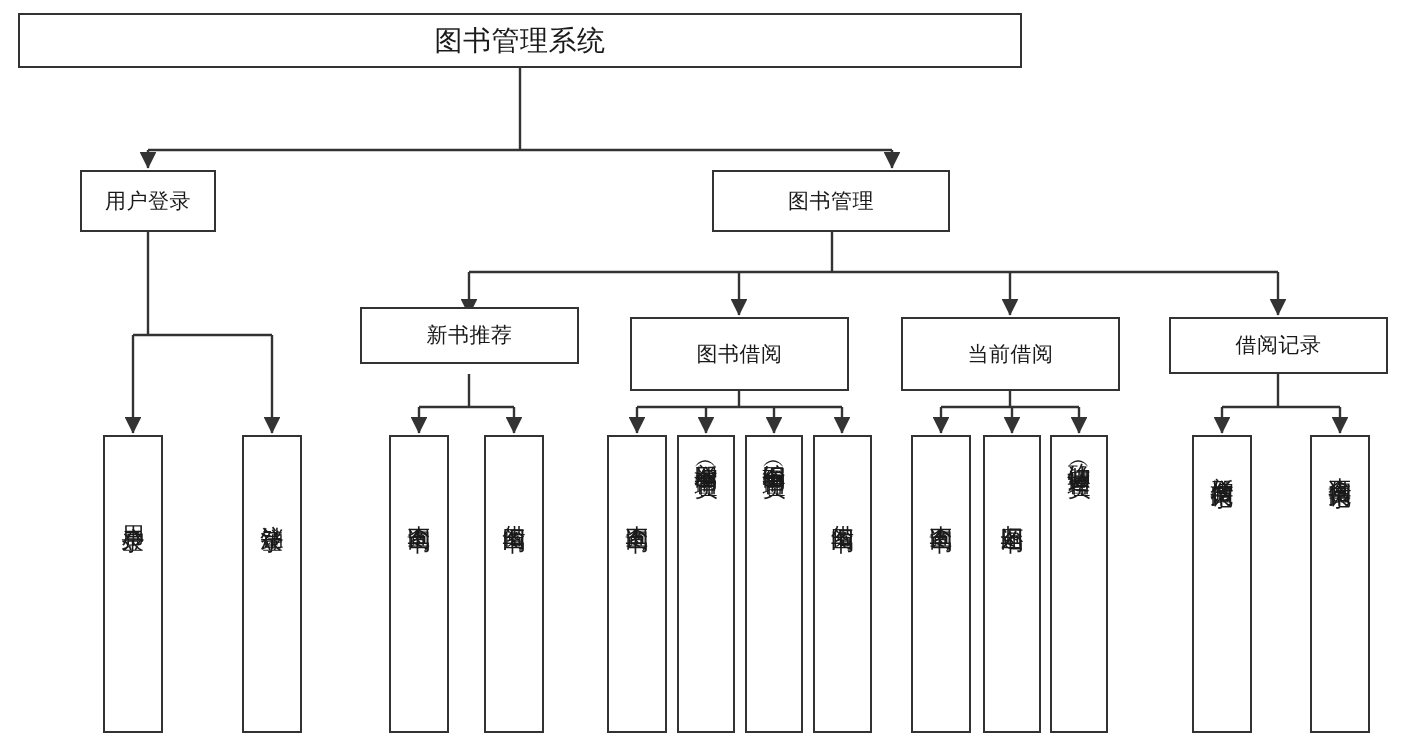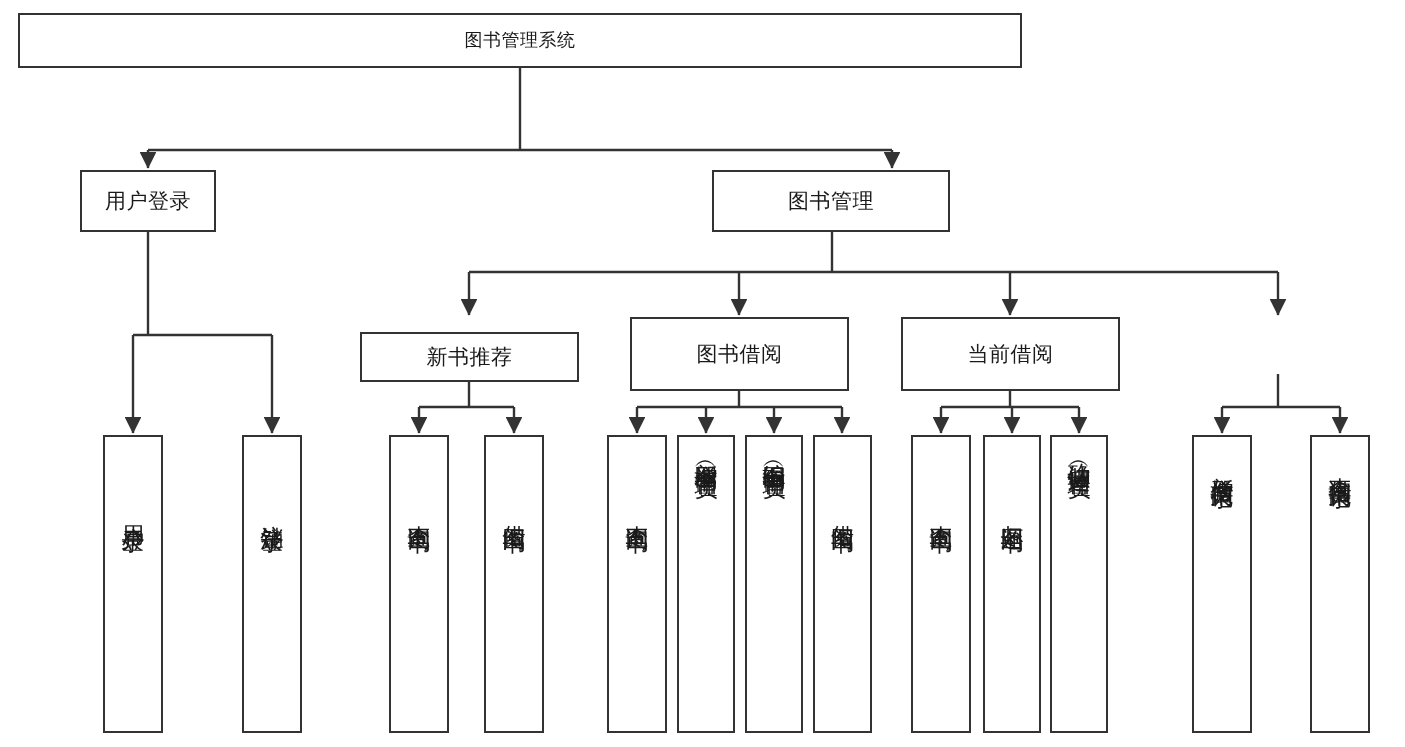--- a/index.html
+++ b/index.html
@@ -41,21 +41,21 @@
     text-align: center;
     line-height: 1.18;
     letter-spacing: 0.5px;
     white-space: nowrap;
   }
   
   .node.h .label {
     font-size: 21px;
   }
   .node.root .label {
-    font-size: 18px;
+    font-size: 28px;
   }
   
   .node.v {
     align-items: flex-start;
     padding-top: 6px;
   }
   .node.v .label {
     writing-mode: vertical-rl;
     text-orientation: upright;
     font-size: 23px;
@@ -132,29 +132,32 @@
     <span class="label">图书管理系统</span>
   </div>
 
   <div class="node h" style="left:80px; top:170px; width:136px; height:62px;">
     <span class="label">用户登录</span>
   </div>
   <div class="node h" style="left:712px; top:170px; width:238px; height:62px;">
     <span class="label">图书管理</span>
   </div>
 
-  <div class="node h" style="left:360px; top:332px; width:219px; height:50px;">
+  <div class="node h" style="left:360px; top:307px; width:219px; height:57px;">
     <span class="label">新书推荐</span>
   </div>
   <div class="node h" style="left:630px; top:317px; width:219px; height:74px;">
     <span class="label">图书借阅</span>
   </div>
   <div class="node h" style="left:901px; top:317px; width:219px; height:74px;">
     <span class="label">当前借阅</span>
   </div>
+  <div class="node h" style="left:1169px; top:317px; width:219px; height:57px;">
+    <span class="label">借阅记录</span>
+  </div>
 
   <div class="node v" style="left:103px; top:435px; width:60px; height:298px; padding-top:70px;">
     <span class="label">用户登录</span>
   </div>
   <div class="node v" style="left:242px; top:435px; width:60px; height:298px; padding-top:70px;">
     <span class="label">注销登录</span>
   </div>
 
   <div class="node v" style="left:389px; top:435px; width:60px; height:298px; padding-top:70px;">
     <span class="label">查询图书</span>

